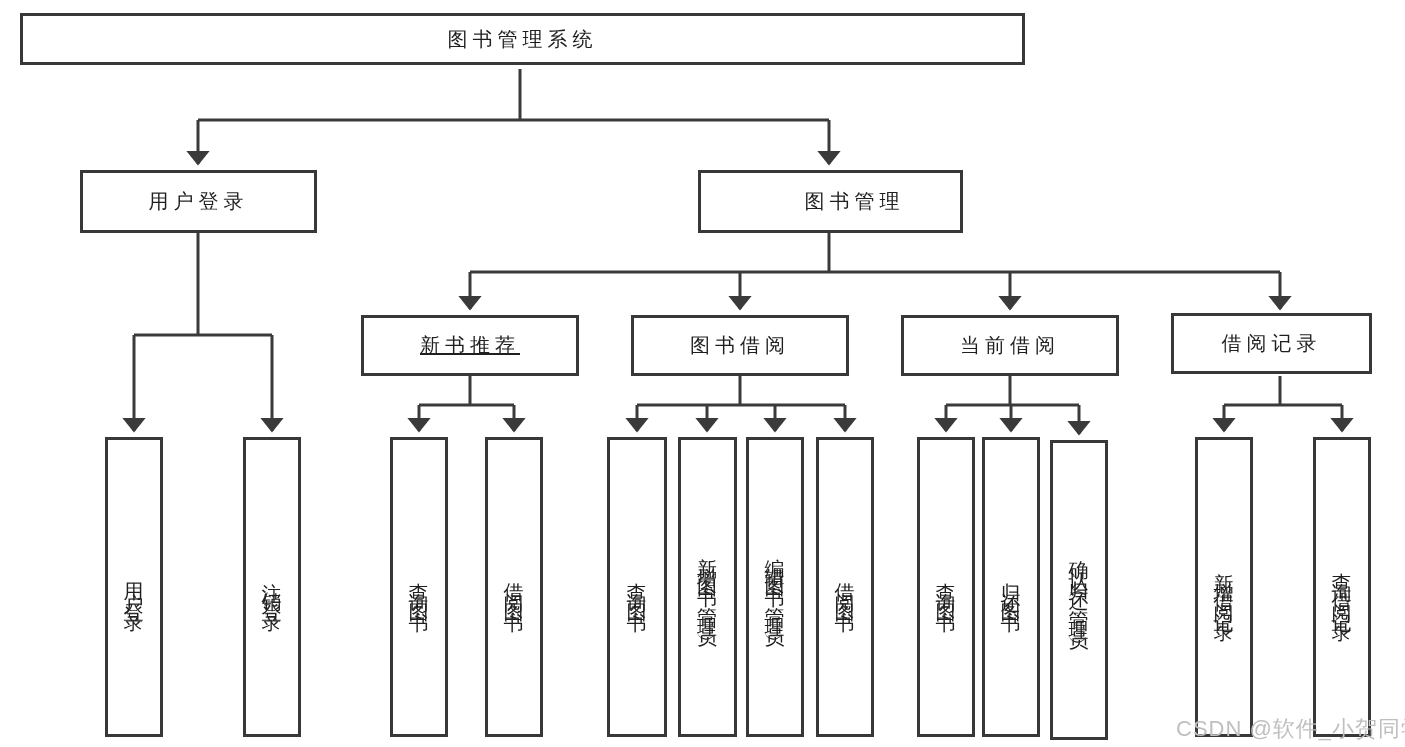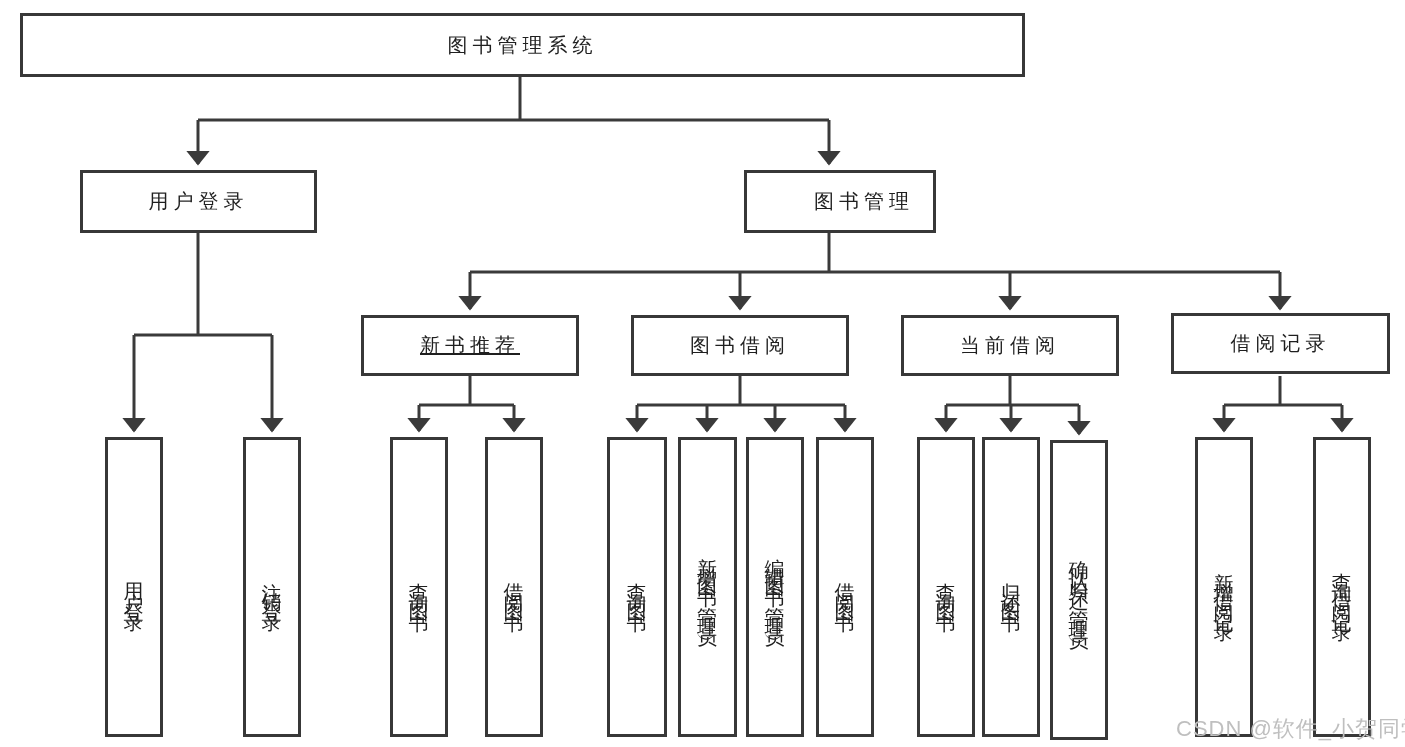--- a/index.html
+++ b/index.html
@@ -88,41 +88,41 @@
     </g>
 
     <g>
       <line x1="1280" y1="376" x2="1280" y2="405"></line>
       <line x1="1224" y1="405" x2="1342" y2="405"></line>
       <line x1="1224" y1="405" x2="1224" y2="431" marker-end="url(#arw)"></line>
       <line x1="1342" y1="405" x2="1342" y2="431" marker-end="url(#arw)"></line>
     </g>
   </svg>
 
-  <div class="hbox" style="left:20px;top:13px;width:1005px;height:64px;justify-content:center;">
+  <div class="hbox" style="left:20px;top:13px;width:1005px;height:52px;justify-content:center;">
     <span>图书管理系统</span>
   </div>
 
   <div class="hbox" style="left:80px;top:170px;width:237px;height:63px;">
     <span>用户登录</span>
   </div>
-  <div class="hbox" style="left:744px;top:170px;width:192px;height:63px;padding-left:48px;">
+  <div class="hbox" style="left:698px;top:170px;width:265px;height:63px;padding-left:48px;">
     <span>图书管理</span>
   </div>
 
   <div class="hbox" style="left:361px;top:315px;width:218px;height:61px;text-decoration:underline;">
     <span>新书推荐</span>
   </div>
   <div class="hbox" style="left:631px;top:315px;width:218px;height:61px;">
     <span>图书借阅</span>
   </div>
   <div class="hbox" style="left:901px;top:315px;width:218px;height:61px;">
     <span>当前借阅</span>
   </div>
-  <div class="hbox" style="left:1171px;top:313px;width:219px;height:61px;">
+  <div class="hbox" style="left:1171px;top:313px;width:201px;height:61px;">
     <span>借阅记录</span>
   </div>
 
   <div class="vbox" style="left:105px;">
     <span class="vtext">用户登录</span>
   </div>
   <div class="vbox" style="left:243px;">
     <span class="vtext">注销登录</span>
   </div>
 

